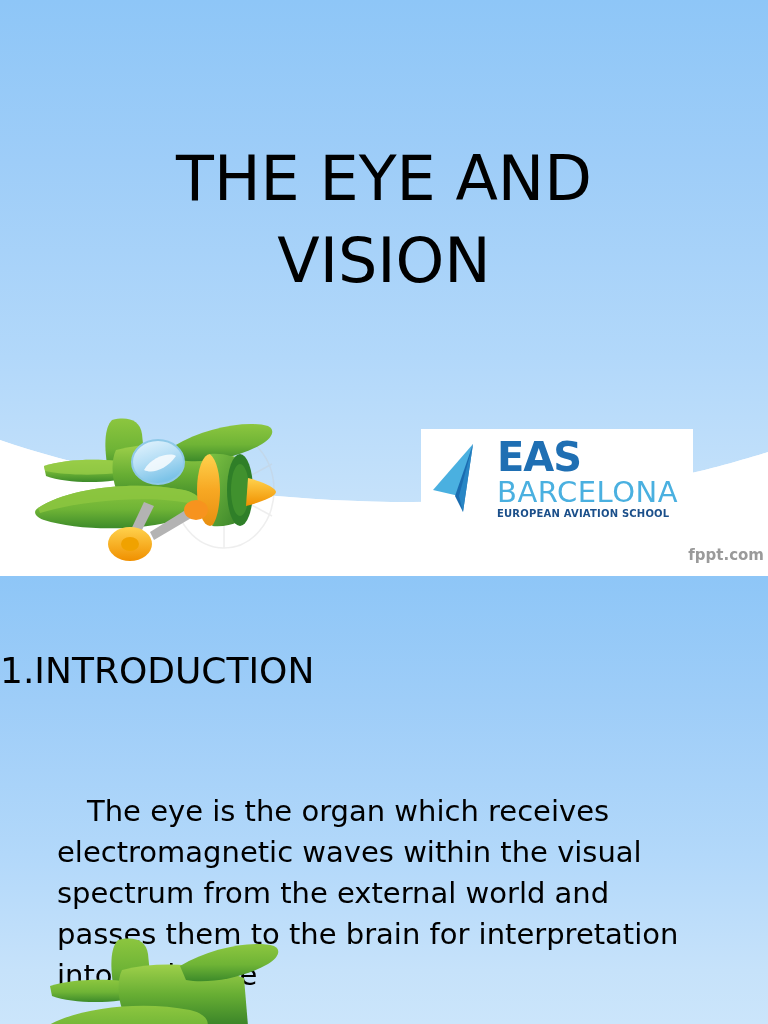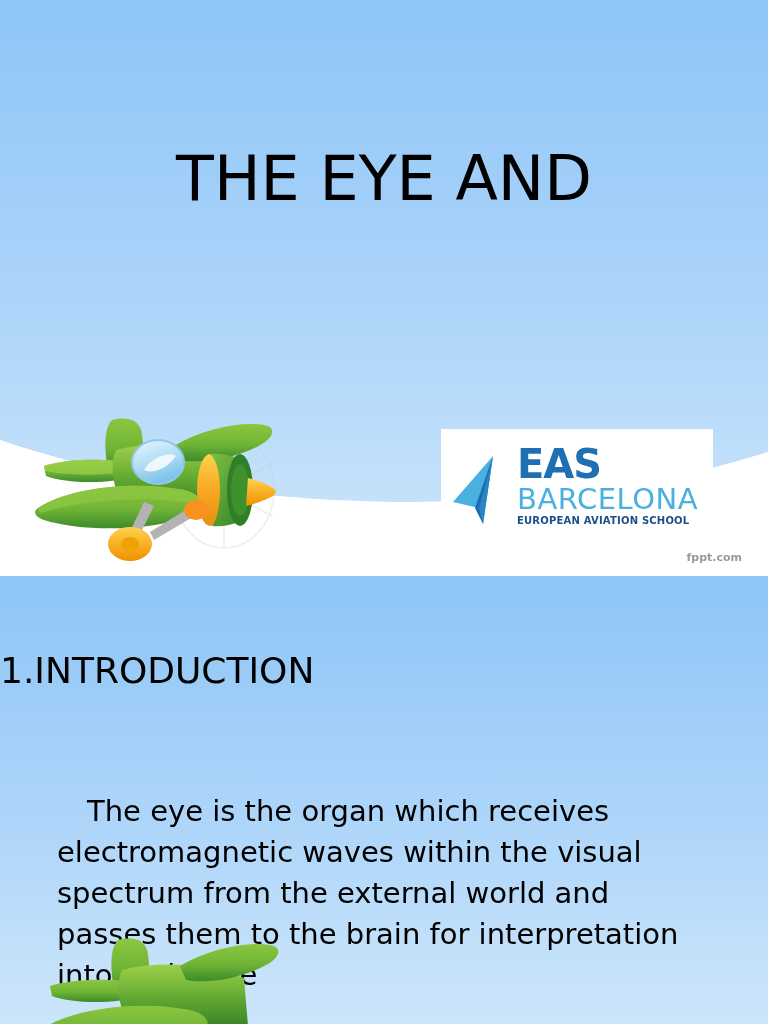--- a/index.html
+++ b/index.html
@@ -33,46 +33,46 @@
     font-weight:400;color:#000000;
     letter-spacing:0px;
   }
 
   
   .plane-1{position:absolute;left:24px;top:414px;width:260px;height:150px;}
   .plane-bottom{position:absolute;left:30px;bottom:-60px;width:260px;height:150px;}
 
   
   .logo-box{
-    position:absolute;left:441px;top:429px;width:272px;height:97px;
+    position:absolute;left:421px;top:429px;width:272px;height:97px;
     background:#ffffff;
-    display:flex;align-items:flex-end;
+    display:flex;align-items:center;
   }
   .logo-mark{width:62px;height:72px;margin-left:8px;flex:0 0 auto;}
   .logo-text{margin-left:6px;line-height:1;}
   .logo-eas{
     font-family:"DejaVu Sans","Liberation Sans",sans-serif;
     font-size:40px;font-weight:700;color:#1f6fb3;letter-spacing:-1px;
     display:block;margin-bottom:1px;
   }
   .logo-barcelona{
     font-family:"DejaVu Sans","Liberation Sans",sans-serif;
     font-size:29px;font-weight:400;color:#4ab0e0;letter-spacing:0.5px;
     display:block;
   }
   .logo-sub{
     font-family:"DejaVu Sans","Liberation Sans",sans-serif;
     font-size:10px;font-weight:700;color:#1b4f8a;letter-spacing:0.2px;
     display:block;margin-top:2px;
   }
 
   .watermark{
-    position:absolute;right:26px;bottom:12px;
-    font-family:"DejaVu Sans","Liberation Sans",sans-serif;
-    font-size:11px;font-weight:700;color:#9a9a9a;
+    position:absolute;right:4px;bottom:12px;
+    font-family:"DejaVu Sans","Liberation Sans",sans-serif;
+    font-size:15px;font-weight:700;color:#9a9a9a;
   }
 
   
   .heading-2{
     position:absolute;left:0;top:620px;width:768px;
     text-align:left;
     font-family:"DejaVu Sans","Liberation Sans",sans-serif;
     font-size:36px;font-weight:400;color:#000000;
   }
   .body-2{
@@ -91,20 +91,21 @@
   <section class="slide slide-1">
     <div class="sky"></div>
 
     <svg class="swoosh" viewBox="0 0 768 150" preserveAspectRatio="none">
       <path d="M0,14 C140,62 330,86 520,72 C640,63 710,44 768,26 L768,150 L0,150 Z" fill="#ffffff"></path>
       <path d="M0,14 C140,62 330,86 520,72 C640,63 710,44 768,26 L768,34 C710,52 640,71 520,80 C330,94 140,70 0,22 Z" fill="#ffffff" opacity="0.75"></path>
     </svg>
 
     <h1 class="title">
       <span>THE EYE AND</span><br>
+      <span>VISION</span>
     </h1>
 
     <svg class="plane-1" viewBox="0 0 260 150">
       <defs>
         <linearGradient id="gWing" x1="0" y1="0" x2="0" y2="1">
           <stop offset="0%" stop-color="#8cc63f"></stop>
           <stop offset="55%" stop-color="#6fb436"></stop>
           <stop offset="100%" stop-color="#3d8b2a"></stop>
         </linearGradient>
         <linearGradient id="gBody" x1="0" y1="0" x2="0" y2="1">

